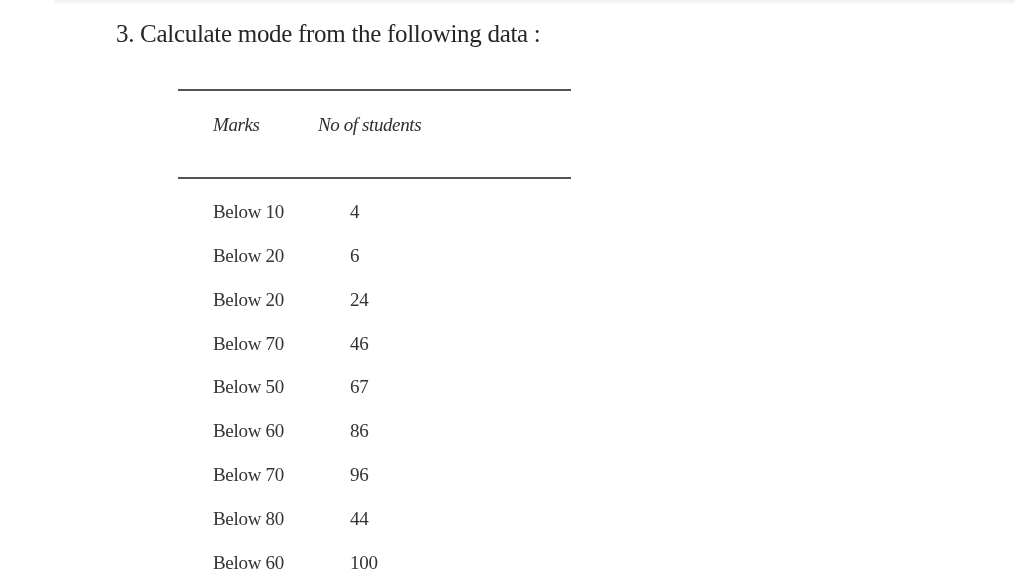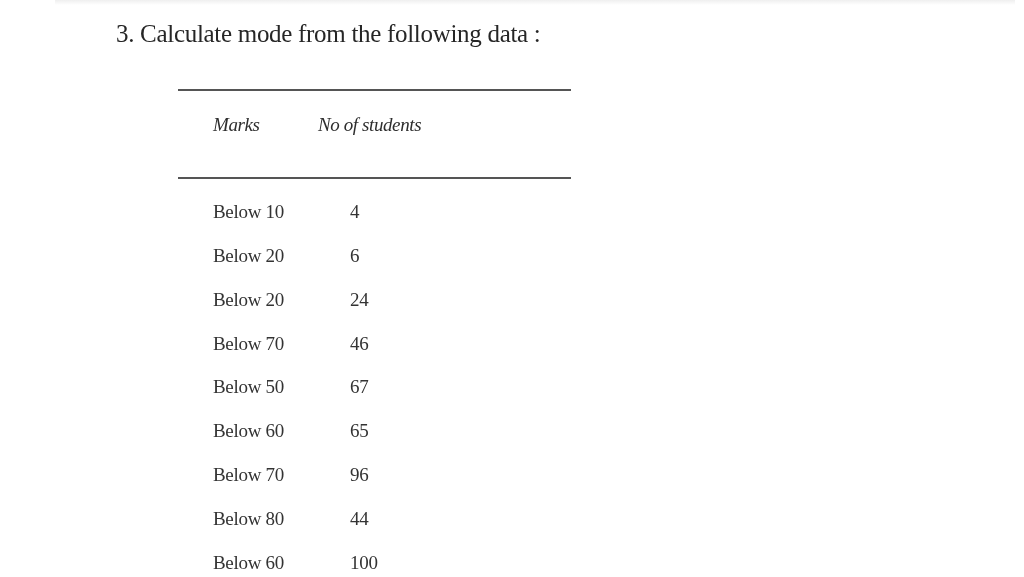--- a/index.html
+++ b/index.html
@@ -97,21 +97,21 @@
   <div class="data-row" style="top:333px">
     <span class="cell c1">Below 70</span>
     <span class="cell c2">46</span>
   </div>
   <div class="data-row" style="top:376px">
     <span class="cell c1">Below 50</span>
     <span class="cell c2">67</span>
   </div>
   <div class="data-row" style="top:420px">
     <span class="cell c1">Below 60</span>
-    <span class="cell c2">65</span>
+    <span class="cell c2">86</span>
   </div>
   <div class="data-row" style="top:464px">
     <span class="cell c1">Below 70</span>
     <span class="cell c2">96</span>
   </div>
   <div class="data-row" style="top:508px">
     <span class="cell c1">Below 80</span>
     <span class="cell c2">44</span>
   </div>
   <div class="data-row" style="top:552px">

